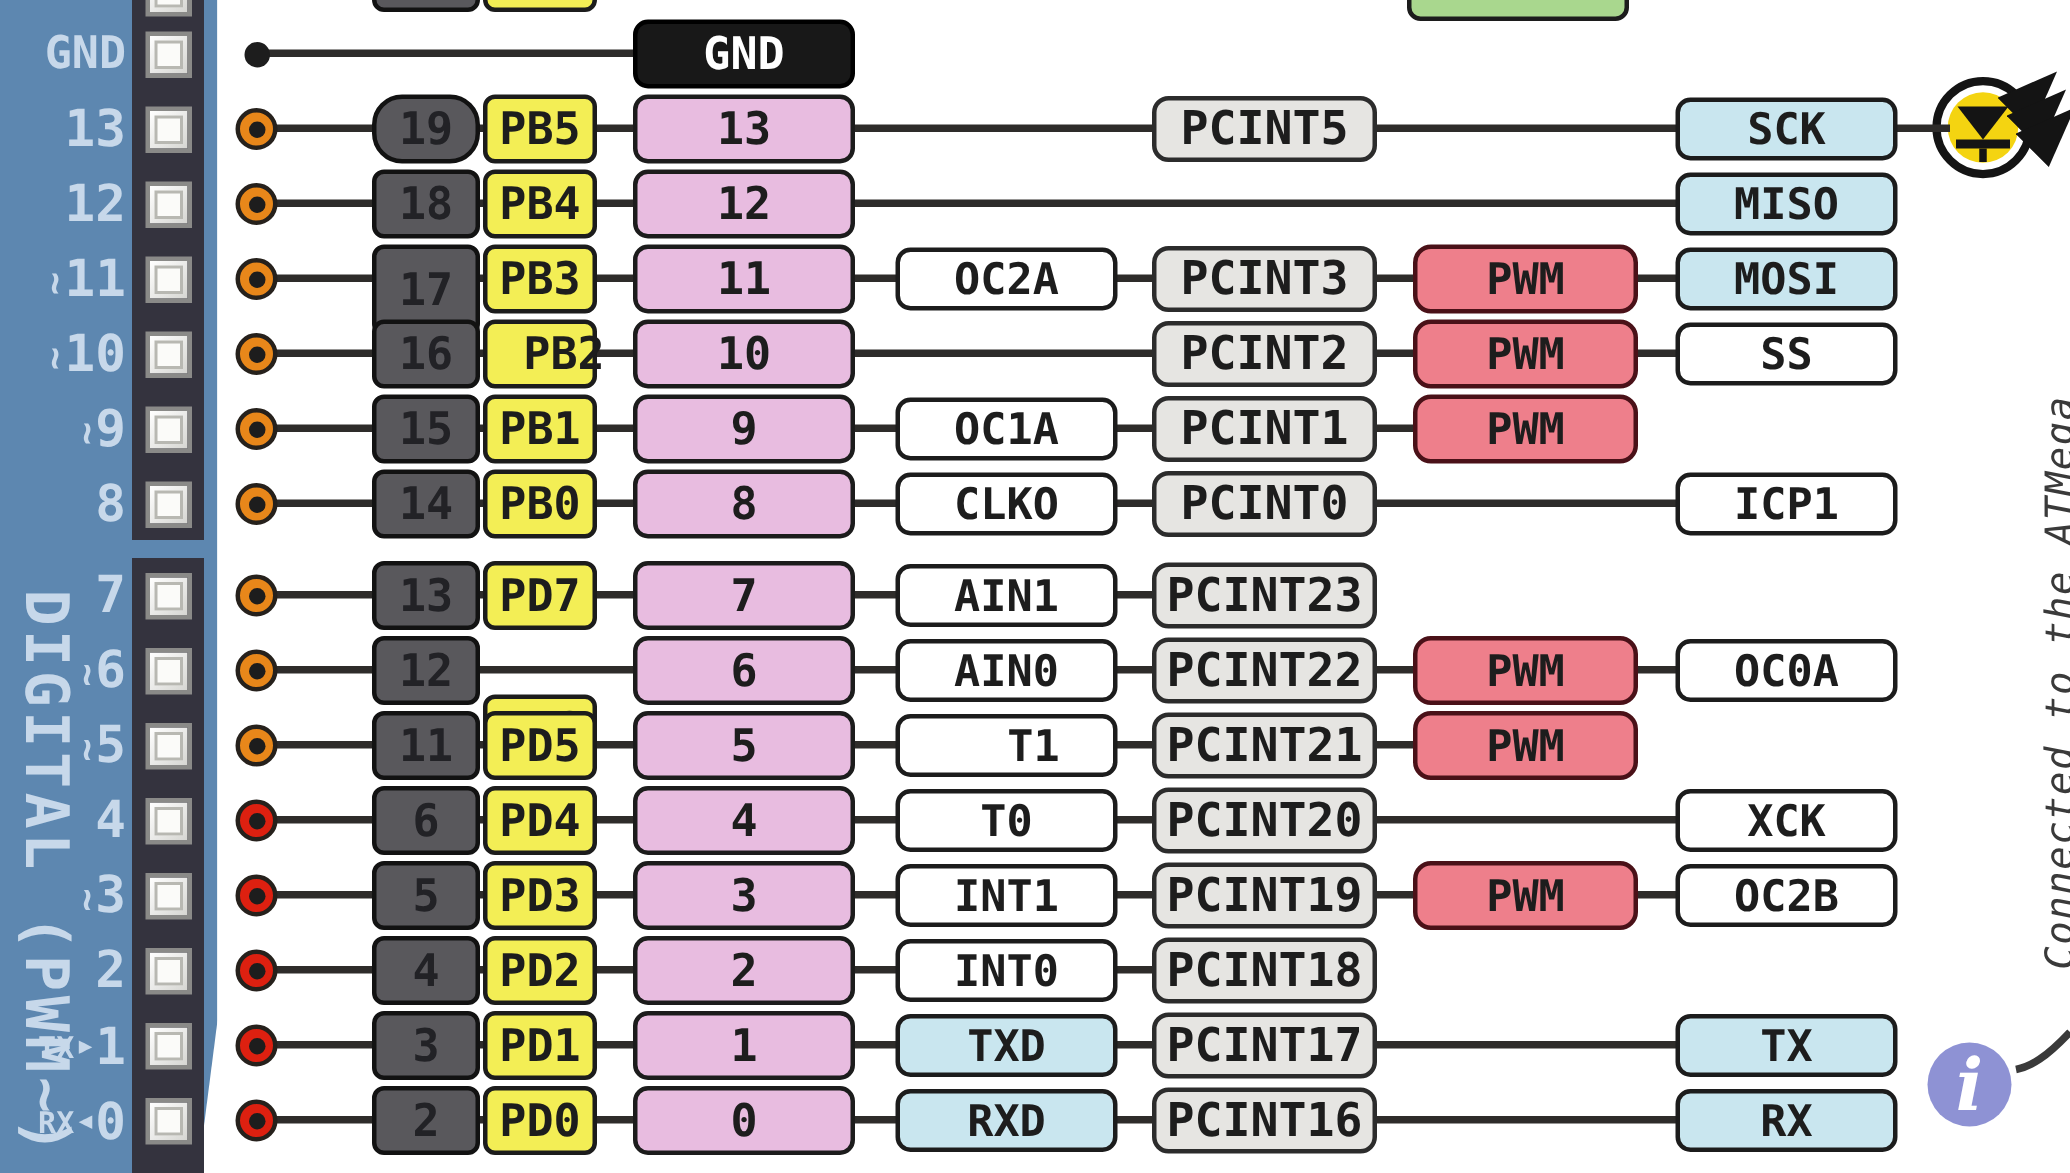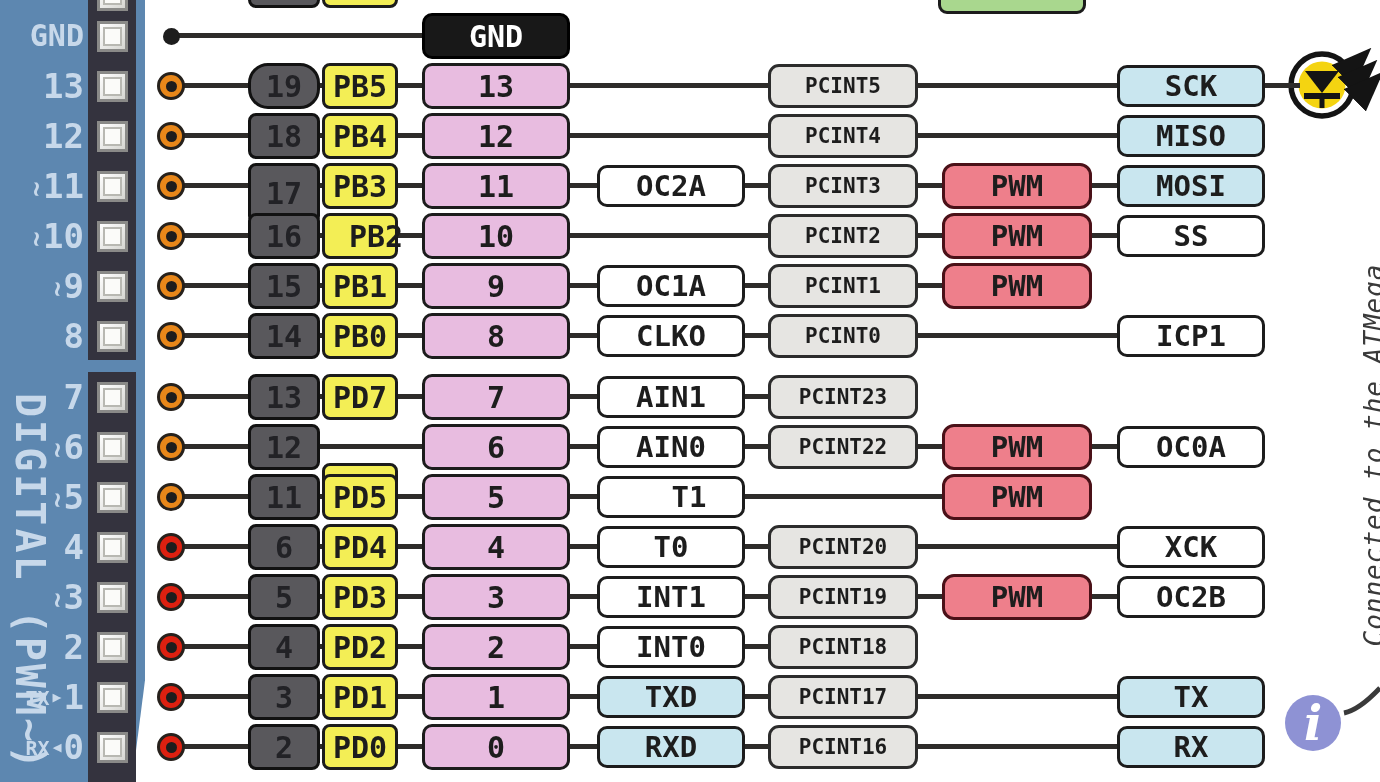--- a/index.html
+++ b/index.html
@@ -27,21 +27,21 @@
   .dot.orange{background:var(--dot-orange);}
   .dot.red{background:var(--dot-red);}
   .gnd-dot{position:absolute;width:17px;height:17px;border-radius:50%;background:#1d1d1d;}
   .box{position:absolute;display:flex;align-items:center;justify-content:center;box-sizing:border-box;
        border:3px solid #1c1c1c;font-weight:bold;color:#1d1d1d;white-space:nowrap;}
   .chip{background:var(--chip-bg);border-radius:8px;font-size:30px;color:#222226;border-color:#121212;}
   .port{background:var(--port-bg);border-radius:8px;font-size:30px;}
   .pin{background:var(--pin-bg);border-radius:10px;font-size:30px;}
   .fn-white{background:#ffffff;border-radius:10px;font-size:29px;}
   .fn-blue{background:var(--fn-blue);border-radius:10px;font-size:29px;}
-  .pcint{background:var(--pcint-bg);border-radius:11px;font-size:21px;border-color:#2c2c2c;text-align:right;}
+  .pcint{background:var(--pcint-bg);border-radius:11px;font-size:31px;border-color:#2c2c2c;text-align:right;}
   .pwm{background:var(--pwm-bg);border-radius:12px;font-size:29px;border-color:var(--pwm-border);}
   .gnd-box{background:var(--gnd-bg);border-radius:10px;font-size:30px;color:#ffffff;border-color:#000;}
   .green{background:var(--green-bg);border-radius:9px;}
   .right-note{position:absolute;left:1374px;top:455px;transform:translate(-50%,-50%) rotate(-90deg);
        font-style:italic;font-size:26px;color:#3a3a3a;white-space:nowrap;letter-spacing:1px;}
   svg{position:absolute;overflow:visible;}
 </style>
 </head>
 <body>
 
@@ -95,21 +95,20 @@
     <div class="box pcint" style="left: 768px; top: 64px; width: 150px; height: 44px;">PCINT5</div>
     <div class="box fn-blue" style="left: 1117px; top: 65px; width: 148px; height: 42px;">SCK</div>
     <div class="sidebar-label" style="top: 62px;"><span>13</span></div>
     <div class="wire" style="left: 171px; top: 133px; width: 949px;"></div>
     <div class="dot orange" style="left: 157px; top: 122px;">
       <i></i>
     </div>
     <div class="box chip" style="left: 248px; top: 113px; width: 72px; height: 46px;">18</div>
     <div class="box port" style="left: 322px; top: 113px; width: 76px; height: 46px;">PB4</div>
     <div class="box pin" style="left: 422px; top: 113px; width: 148px; height: 46px;">12</div>
-    <div class="box pcint" style="left: 768px; top: 114px; width: 150px; height: 44px;">PCINT4</div>
     <div class="box fn-blue" style="left: 1117px; top: 115px; width: 148px; height: 42px;">MISO</div>
     <div class="sidebar-label" style="top: 112px;"><span>12</span></div>
     <div class="wire" style="left: 171px; top: 183px; width: 949px;"></div>
     <div class="dot orange" style="left: 157px; top: 172px;">
       <i></i>
     </div>
     <div class="box chip" style="left: 248px; top: 163px; width: 72px; height: 61px;">17</div>
     <div class="box port" style="left: 322px; top: 163px; width: 76px; height: 46px;">PB3</div>
     <div class="box pin" style="left: 422px; top: 163px; width: 148px; height: 46px;">11</div>
     <div class="box fn-white" style="left: 597px; top: 165px; width: 148px; height: 42px; text-align: right;">OC2A</div>
@@ -173,20 +172,21 @@
     <div class="box fn-white" style="left: 1117px; top: 426px; width: 148px; height: 42px;">OC0A</div>
     <div class="sidebar-label" style="top: 423px;"><span class="squig">~</span><span>6</span></div>
     <div class="wire" style="left: 171px; top: 494px; width: 774px;"></div>
     <div class="dot orange" style="left: 157px; top: 483px;">
       <i></i>
     </div>
     <div class="box chip" style="left: 248px; top: 474px; width: 72px; height: 46px;">11</div>
     <div class="box port" style="left: 322px; top: 474px; width: 76px; height: 46px;">PD5</div>
     <div class="box pin" style="left: 422px; top: 474px; width: 148px; height: 46px;">5</div>
     <div class="box fn-white" style="left: 597px; top: 476px; width: 148px; height: 42px; padding-left: 36px;">T1</div>
+    <div class="box pcint" style="left: 768px; top: 475px; width: 150px; height: 44px;">PCINT21</div>
     <div class="box pwm" style="left: 942px; top: 474px; width: 150px; height: 46px;">PWM</div>
     <div class="sidebar-label" style="top: 473px;"><span class="squig">~</span><span>5</span></div>
     <div class="wire" style="left: 171px; top: 544px; width: 949px;"></div>
     <div class="dot red" style="left: 157px; top: 533px;">
       <i></i>
     </div>
     <div class="box chip" style="left: 248px; top: 524px; width: 72px; height: 46px;">6</div>
     <div class="box port" style="left: 322px; top: 524px; width: 76px; height: 46px;">PD4</div>
     <div class="box pin" style="left: 422px; top: 524px; width: 148px; height: 46px;">4</div>
     <div class="box fn-white" style="left: 597px; top: 526px; width: 148px; height: 42px;">T0</div>

